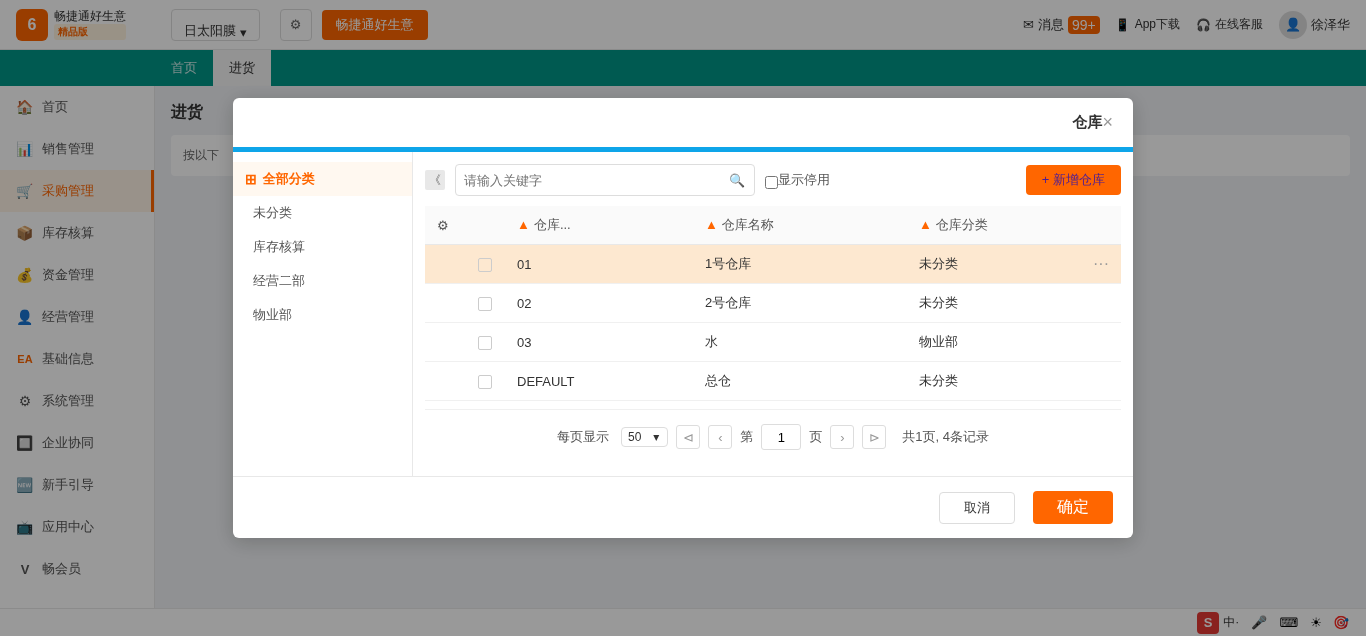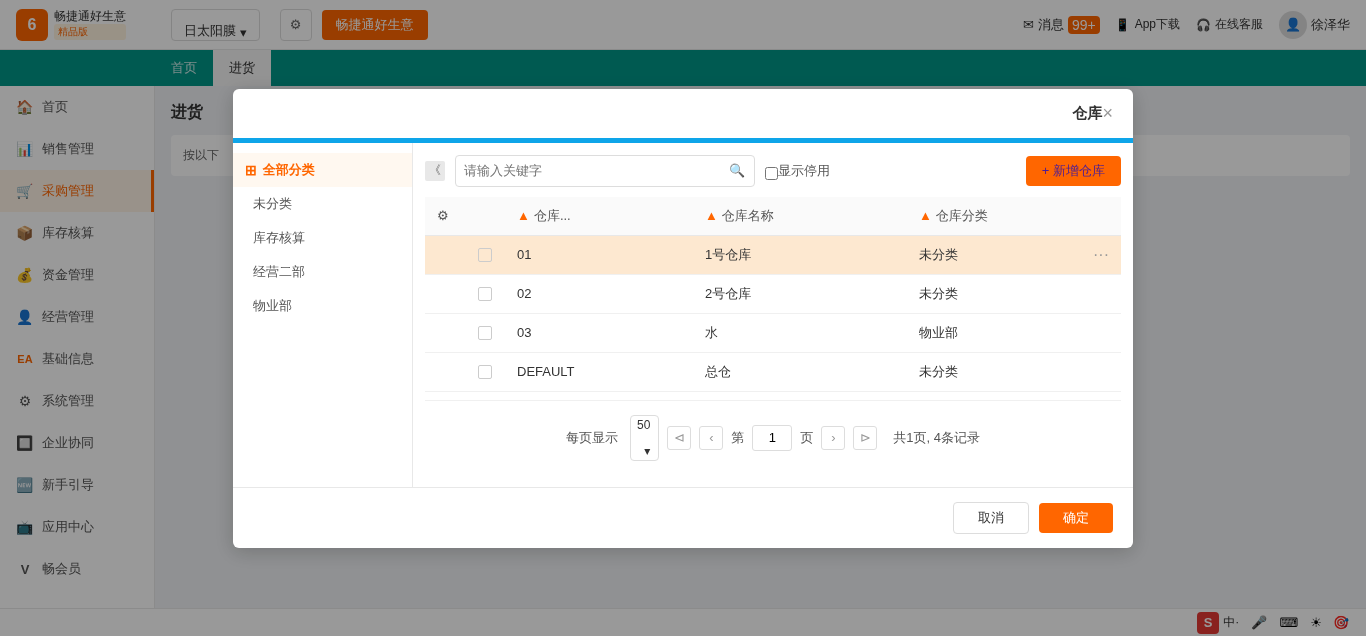--- a/index.html
+++ b/index.html
@@ -23,21 +23,21 @@
       width: 155px;
     }
     .logo-icon {
       width: 32px; height: 32px;
       background: #f60;
       border-radius: 6px;
       display: flex; align-items: center; justify-content: center;
       color: #fff; font-weight: bold; font-size: 16px;
     }
     .logo-text { font-size: 12px; color: #333; line-height: 1.3; }
-    .logo-badge { font-size: 10px; color: #f60; background: #fff3e0; border-radius: 3px; padding: 1px 4px; }
+    .logo-badge { font-size: 10px; color: #f60; background: #fff3e0; border-radius: 3px; padding: 1px 4px; font-weight: bold; }
     .store-selector {
       display: flex; align-items: flex-end; gap: 4px;
       padding: 0 12px; height: 32px; border: 1px solid #ddd; border-radius: 4px;
       cursor: pointer; color: #333; margin-right: 10px;
     }
     .header-center { flex: 1; display: flex; align-items: center; gap: 10px; }
     .gear-btn {
       width: 32px; height: 32px; border: 1px solid #ddd; border-radius: 4px;
       display: flex; align-items: center; justify-content: center; cursor: pointer; color: #666;
     }
@@ -185,44 +185,44 @@
     .more-btn { color: #999; cursor: pointer; font-size: 16px; }
 
     
     .pagination {
       display: flex; align-items: center; justify-content: center;
       padding: 14px 0; gap: 8px; font-size: 13px; color: #555; border-top: 1px solid #f0f0f0; margin-top: 8px;
     }
     .page-label { margin-right: 4px; }
     .page-select {
       border: 1px solid #ddd; border-radius: 4px; padding: 2px 8px 2px 6px;
-      font-size: 12px; cursor: pointer; color: #333; display: flex; align-items: flex-end; gap: 12px; flex-direction: column;
+      font-size: 12px; cursor: pointer; color: #333; display: flex; align-items: flex-end; gap: 12px;
     }
     .page-nav-btn {
       width: 24px; height: 24px; border: 1px solid #ddd; border-radius: 3px;
       display: flex; align-items: center; justify-content: center; cursor: pointer; color: #999;
     }
     .page-input {
       width: 40px; height: 26px; border: 1px solid #ddd; border-radius: 3px;
       text-align: center; font-size: 13px;
     }
     .page-info { margin-left: 8px; }
 
     
     .dialog-footer {
       padding: 14px 20px; border-top: 1px solid #e8e8e8;
-      display: flex; align-items: center; justify-content: flex-end; gap: 10px;
+      display: flex; align-items: center; justify-content: flex-end; gap: 18px;
     }
     .cancel-btn {
       padding: 6px 24px; border: 1px solid #ddd; border-radius: 4px;
       background: #fff; cursor: pointer; font-size: 13px; color: #333;
     }
     .confirm-btn {
       padding: 6px 24px; border: none; border-radius: 4px;
-      background: #f60; color: #fff; cursor: pointer; font-size: 13px;
+      background: #f60; color: #fff; cursor: pointer; font-size: 16px;
     }
 
     
     .bottom-bar {
       position: fixed; bottom: 0; left: 0; right: 0; height: 28px;
       background: #fff; border-top: 1px solid #e8e8e8;
       display: flex; align-items: center; justify-content: flex-end;
       padding: 0 16px; gap: 12px; z-index: 50;
     }
     .bottom-logo {

